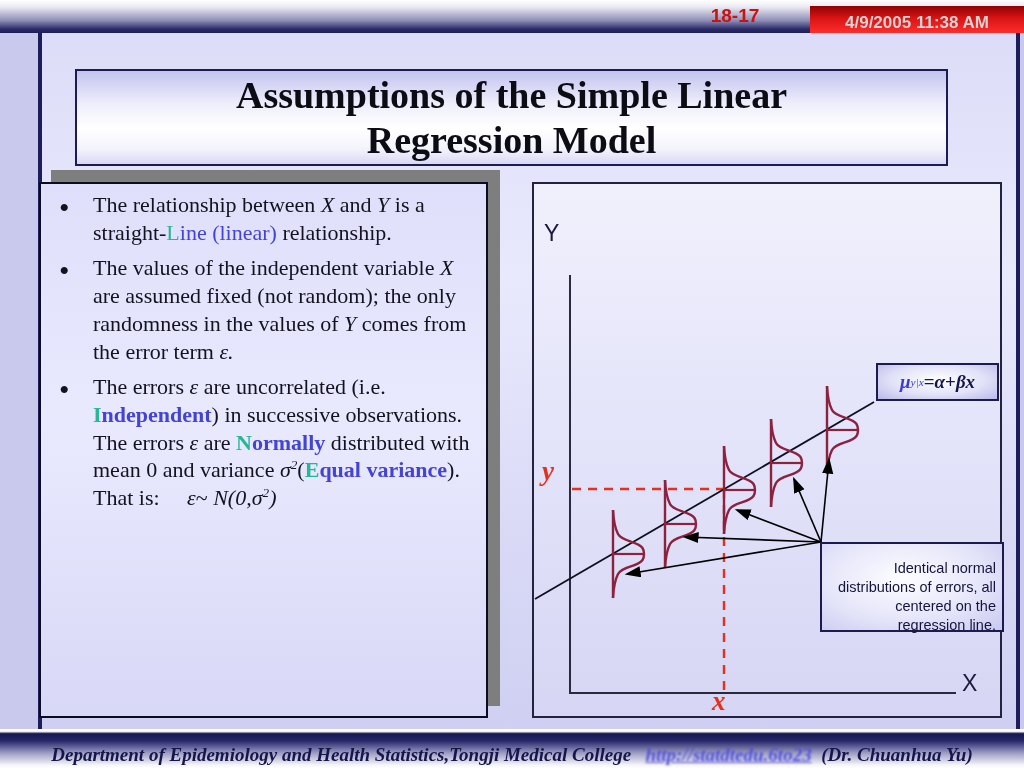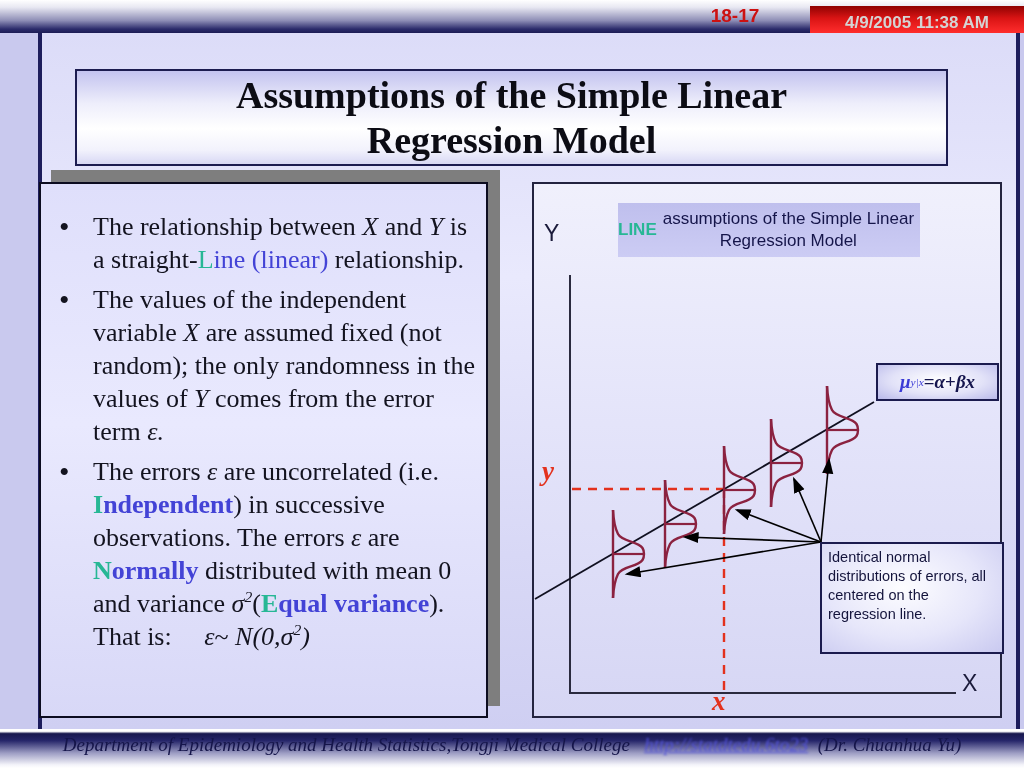--- a/index.html
+++ b/index.html
@@ -41,22 +41,22 @@
     font-family:"Liberation Serif",serif;font-weight:700;font-size:38px;line-height:1.16;color:#0c0c14;
   }
   
   .bullet-box{
     position:absolute;left:39px;top:182px;width:449px;height:536px;box-sizing:border-box;
     border:2px solid #0c0c20;
     background:linear-gradient(180deg,#dfdffb 0%,#e9e9fe 45%,#d8d8f7 100%);
     box-shadow:12px -12px 0 0 #7e7e7e;
   }
   .bullet-list{
-    margin:26px 6px 0 16px;padding:0;list-style:none;
-    font-family:"Liberation Serif",serif;font-size:26px;line-height:1.27;color:#13131f;
+    margin:7px 6px 0 16px;padding:0;list-style:none;
+    font-family:"Liberation Serif",serif;font-size:22px;line-height:1.27;color:#13131f;
   }
   .bullet-list li{position:relative;padding-left:36px;margin-bottom:7px;}
   .bullet-list li::before{
     content:"\2022";position:absolute;left:2px;top:-2px;font-size:30px;color:#13131f;
   }
   
   .seg-i{font-style:italic;}
   .seg-b{font-weight:700;}
   .seg-teal{color:#27b795;}
   .seg-blue{color:#4343d6;}
@@ -89,36 +89,36 @@
     font-family:"Liberation Serif",serif;font-weight:700;font-size:29px;color:#0a0a12;
   }
   .mu-box{
     position:absolute;left:342px;top:179px;width:123px;height:38px;box-sizing:border-box;
     border:2px solid #1b1b4e;
     background:radial-gradient(ellipse at 50% 45%,#ffffff 0%,#e2e2f8 55%,#b9b9ea 100%);
     display:flex;align-items:center;justify-content:center;
     font-family:"Liberation Serif",serif;font-size:19px;color:#15154e;white-space:nowrap;
   }
   .annotation-box{
-    position:absolute;left:286px;top:358px;width:184px;height:112px;box-sizing:border-box;
+    position:absolute;left:286px;top:358px;width:184px;height:90px;box-sizing:border-box;
     border:2px solid #1b1b4e;
     background:radial-gradient(ellipse at 45% 40%,#fdfdff 0%,#e6e6fa 55%,#c9c9f0 100%);
-    padding:4px 6px;
-    font-size:14.5px;line-height:1.32;color:#14143c;
+    padding:15px 6px;
+    font-size:14.5px;line-height:1.32;color:#14143c;text-align:right;
   }
   .diagram-svg{position:absolute;left:0;top:0;}
   
   .footer{
     position:absolute;left:0;top:729px;width:1024px;height:39px;
     background:linear-gradient(180deg,#ffffff 0%,#ffffff 6%,#18184e 12%,#26266a 30%,#9e9ec4 62%,#f4f4fa 92%,#ffffff 100%);
     display:flex;align-items:flex-end;justify-content:center;
   }
   .footer-line{
-    font-family:"Liberation Serif",serif;font-weight:400;font-style:italic;
-    font-size:19px;color:#15154a;white-space:nowrap;padding-bottom:12px;
+    font-family:"Liberation Serif",serif;font-weight:700;font-style:italic;
+    font-size:19px;color:#15154a;white-space:nowrap;padding-bottom:2px;
   }
   .footer-link{
     color:#5050d8;text-decoration:underline;filter:blur(0.8px);cursor:pointer;
   }
 </style>
 </head>
 <body>
 
 <div class="topbar">
   <div class="slide-number">18-17</div>
@@ -173,24 +173,20 @@
 
     <g stroke="#000000" stroke-width="1.6">
       <line x1="287" y1="358" x2="93" y2="390" marker-end="url(#ah)"></line>
       <line x1="287" y1="358" x2="151" y2="353" marker-end="url(#ah)"></line>
       <line x1="287" y1="358" x2="203" y2="326" marker-end="url(#ah)"></line>
       <line x1="287" y1="358" x2="260" y2="295" marker-end="url(#ah)"></line>
       <line x1="287" y1="358" x2="295" y2="276" marker-end="url(#ah)"></line>
     </g>
   </svg>
 
-  <div class="diagram-caption">
-      <span class="seg-teal seg-b">LINE</span>
-      <span> assumptions of the Simple Linear Regression Model</span>
-    </div>
 
   <div class="axis-label y-axis-label">Y</div>
   <div class="axis-label x-axis-label">X</div>
 
   <div class="red-label point-y-label">y</div>
   <div class="red-label point-x-label">x</div>
 
 
   <div class="mu-box">
       <span class="seg-mublue seg-b seg-i">μ</span>

